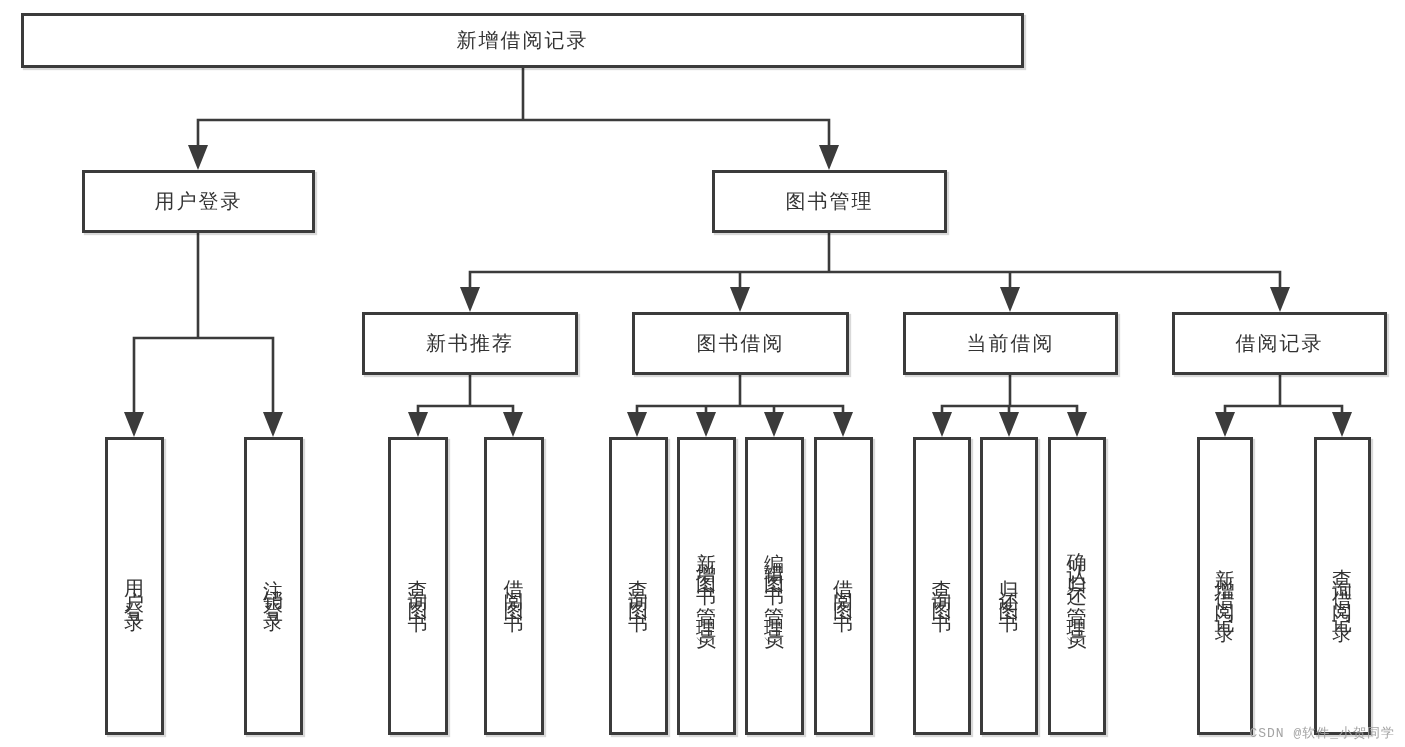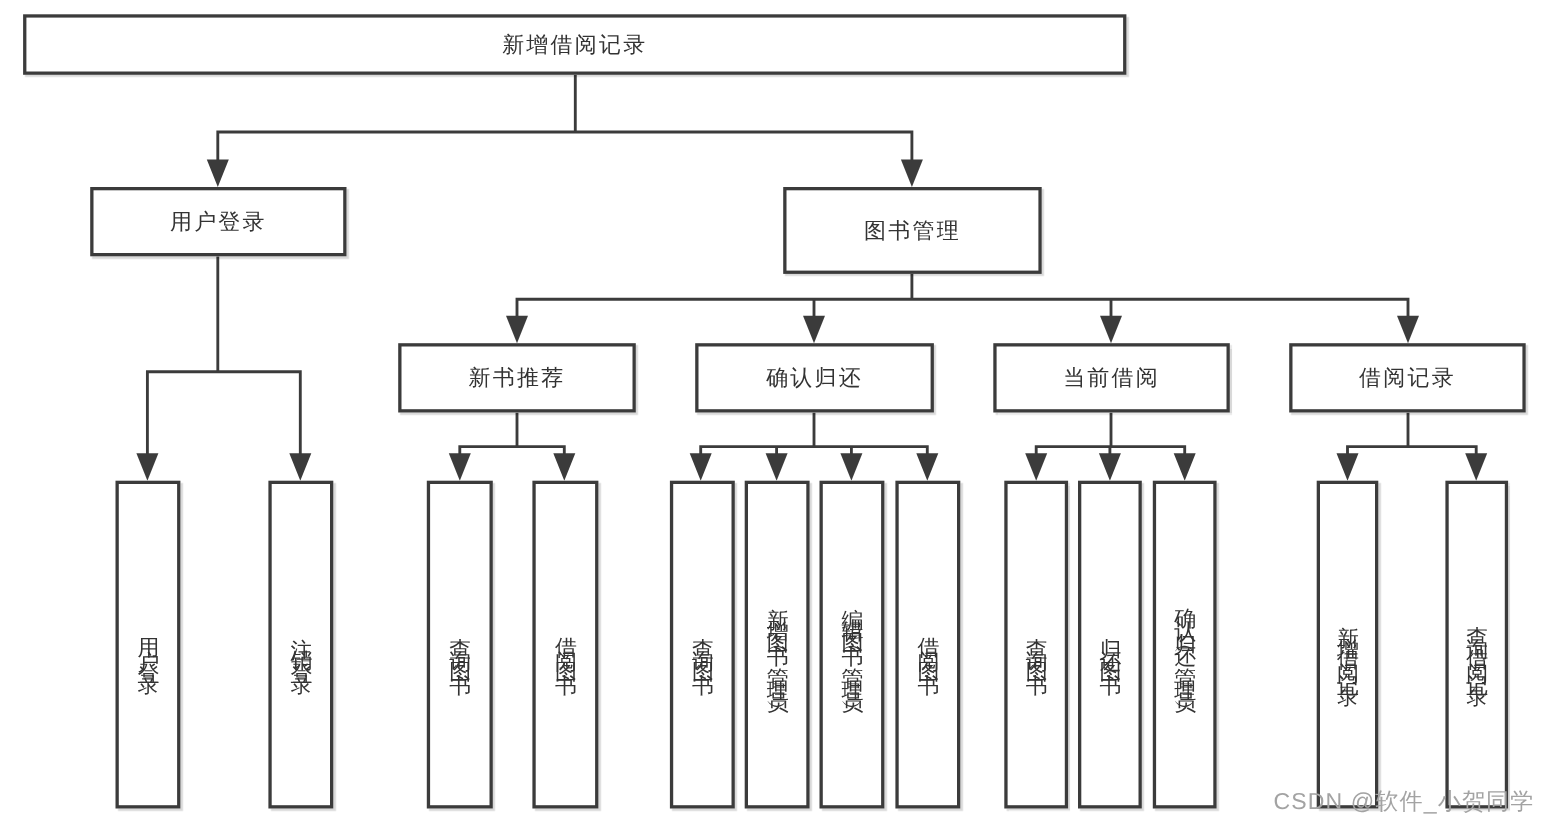--- a/index.html
+++ b/index.html
@@ -33,24 +33,25 @@
   .v{
     writing-mode:vertical-rl;
     text-orientation:mixed;
     font-size:20px;
     letter-spacing:11px;
     line-height:1;
   }
   .watermark{
     position:absolute;
     right:10px;bottom:5px;
-    font-size:21px;
+    font-size:13px;
     color:var(--wm);
     letter-spacing:1px;
     white-space:nowrap;
+    font-family:Liberation Mono, monospace;
   }
 </style>
 </head>
 <body>
 
 <div class="stage">
 
   <svg class="wires" viewBox="0 0 1405 747" aria-hidden="true">
 
     <g>
@@ -109,24 +110,24 @@
       <path d="M1280 375 V406"></path>
       <path d="M1225 414 V406 H1342 V414"></path>
       <polygon points="1215,412 1235,412 1225,437"></polygon>
       <polygon points="1332,412 1352,412 1342,437"></polygon>
     </g>
   </svg>
 
   <div class="node h" style="left:21px;top:13px;width:1003px;height:55px">新增借阅记录</div>
 
   <div class="node h" style="left:82px;top:170px;width:233px;height:63px">用户登录</div>
-  <div class="node h" style="left:712px;top:170px;width:235px;height:79px">图书管理</div>
+  <div class="node h" style="left:712px;top:170px;width:235px;height:63px">图书管理</div>
 
   <div class="node h" style="left:362px;top:312px;width:216px;height:63px">新书推荐</div>
-  <div class="node h" style="left:632px;top:312px;width:217px;height:63px">确认归还</div>
+  <div class="node h" style="left:632px;top:312px;width:217px;height:63px">图书借阅</div>
   <div class="node h" style="left:1172px;top:312px;width:215px;height:63px">借阅记录</div>
   <div class="node h" style="left:903px;top:312px;width:215px;height:63px">当前借阅</div>
 
   <div class="node v" style="left:105px;top:437px;width:59px;height:298px">用户登录</div>
   <div class="node v" style="left:244px;top:437px;width:59px;height:298px">注销登录</div>
 
   <div class="node v" style="left:388px;top:437px;width:60px;height:298px">查询图书</div>
   <div class="node v" style="left:484px;top:437px;width:60px;height:298px">借阅图书</div>
 
   <div class="node v" style="left:609px;top:437px;width:59px;height:298px">查询图书</div>

